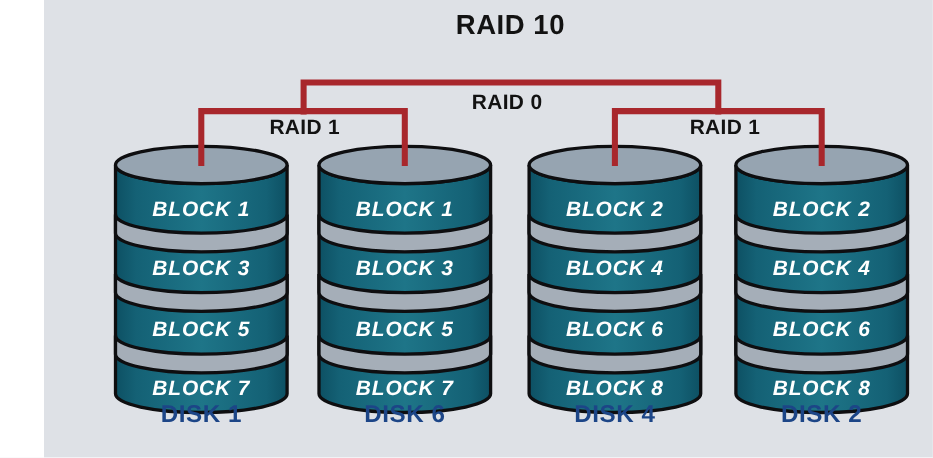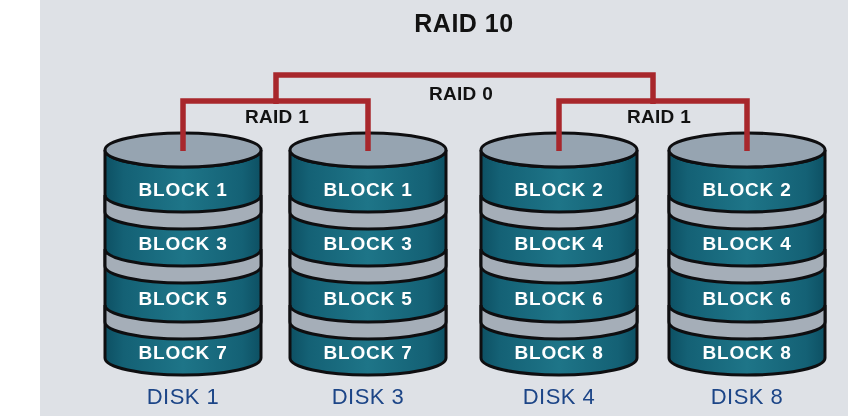--- a/index.html
+++ b/index.html
@@ -16,28 +16,28 @@
   .subtitle{
     position:absolute;top:36px;left:0;width:100%;text-align:center;
     font-size:16.5px;color:#1b1b1b;
   }
   .connectors{position:absolute;left:0;top:0;z-index:3;}
   .connectors path{fill:none;stroke:var(--red,#a8272c);stroke-width:5.5;stroke-linejoin:miter;}
   .lbl{
     position:absolute;transform:translateX(-50%);z-index:4;white-space:nowrap;
     font-weight:bold;font-size:19px;color:var(--ink,#121212);letter-spacing:.3px;text-align:center;
   }
-  .disk{position:absolute;z-index:1;}
+  .disk{position:absolute;z-index:1;font-style:italic;}
   .disk svg text{
     font-family:"Liberation Sans",sans-serif;font-weight:bold;font-size:19px;
     fill:var(--blocktext,#ffffff);letter-spacing:.8px;
   }
   .disk-label{
-    position:absolute;top:384px;transform:translateX(-50%);z-index:2;white-space:nowrap;
-    font-weight:normal;font-size:22px;color:var(--navy,#1c4587);letter-spacing:.5px;
+    position:absolute;top:364px;transform:translateX(-50%);z-index:2;white-space:nowrap;
+    font-weight:bold;font-size:22px;color:var(--navy,#1c4587);letter-spacing:.5px;
   }
 </style>
 </head>
 <body>
 
 <div class="stage" style="--bg: #dee1e6; --red: #a8272c; --ink: #121212; --navy: #1c4587; --blocktext: #ffffff;">
 
   <div class="title">RAID 10</div>
 
   <svg class="connectors" width="848" height="416" viewBox="0 0 848 416">
@@ -85,21 +85,21 @@
           <path d="M4,20 V228 A78,17 0 0 0 160,228 V20 A78,17 0 0 1 4,20 Z" fill="url(#tealGrad1)" stroke="#0e0e10" stroke-width="3"></path>
           <path d="M4,65 A78,17 0 0 0 160,65 V82 A78,17 0 0 1 4,82 Z" fill="#a5aeb8" stroke="#0e0e10" stroke-width="3"></path>
           <path d="M4,119 A78,17 0 0 0 160,119 V136 A78,17 0 0 1 4,136 Z" fill="#a5aeb8" stroke="#0e0e10" stroke-width="3"></path>
           <path d="M4,175 A78,17 0 0 0 160,175 V192 A78,17 0 0 1 4,192 Z" fill="#a5aeb8" stroke="#0e0e10" stroke-width="3"></path>
           <ellipse cx="82" cy="20" rx="78" ry="17" fill="#96a4b1" stroke="#0e0e10" stroke-width="3"></ellipse>
           <text x="82" y="66" text-anchor="middle">BLOCK 1</text>
           <text x="82" y="120" text-anchor="middle">BLOCK 3</text>
           <text x="82" y="175" text-anchor="middle">BLOCK 5</text>
           <text x="82" y="229" text-anchor="middle">BLOCK 7</text>
         </svg></div>
-      <div class="disk-label" style="left: 328px;">DISK 3</div>
+      <div class="disk-label" style="left: 328px;">DISK 6</div>
       <div class="disk" style="left: 437px; top: 130px;"><svg width="164" height="248" viewBox="0 0 164 248">
           <defs>
             <linearGradient id="tealGrad2" x1="0" y1="0" x2="1" y2="0">
               <stop offset="0%" stop-color="#0d5063"></stop>
               <stop offset="12%" stop-color="#146175"></stop>
               <stop offset="50%" stop-color="#1e7588"></stop>
               <stop offset="88%" stop-color="#146175"></stop>
               <stop offset="100%" stop-color="#0d5063"></stop>
             </linearGradient>
           </defs>
@@ -127,16 +127,16 @@
           <path d="M4,20 V228 A78,17 0 0 0 160,228 V20 A78,17 0 0 1 4,20 Z" fill="url(#tealGrad3)" stroke="#0e0e10" stroke-width="3"></path>
           <path d="M4,65 A78,17 0 0 0 160,65 V82 A78,17 0 0 1 4,82 Z" fill="#a5aeb8" stroke="#0e0e10" stroke-width="3"></path>
           <path d="M4,119 A78,17 0 0 0 160,119 V136 A78,17 0 0 1 4,136 Z" fill="#a5aeb8" stroke="#0e0e10" stroke-width="3"></path>
           <path d="M4,175 A78,17 0 0 0 160,175 V192 A78,17 0 0 1 4,192 Z" fill="#a5aeb8" stroke="#0e0e10" stroke-width="3"></path>
           <ellipse cx="82" cy="20" rx="78" ry="17" fill="#96a4b1" stroke="#0e0e10" stroke-width="3"></ellipse>
           <text x="82" y="66" text-anchor="middle">BLOCK 2</text>
           <text x="82" y="120" text-anchor="middle">BLOCK 4</text>
           <text x="82" y="175" text-anchor="middle">BLOCK 6</text>
           <text x="82" y="229" text-anchor="middle">BLOCK 8</text>
         </svg></div>
-      <div class="disk-label" style="left: 707px;">DISK 8</div>
+      <div class="disk-label" style="left: 707px;">DISK 2</div>
     </div>
 
 </div>
 
 </body></html>

